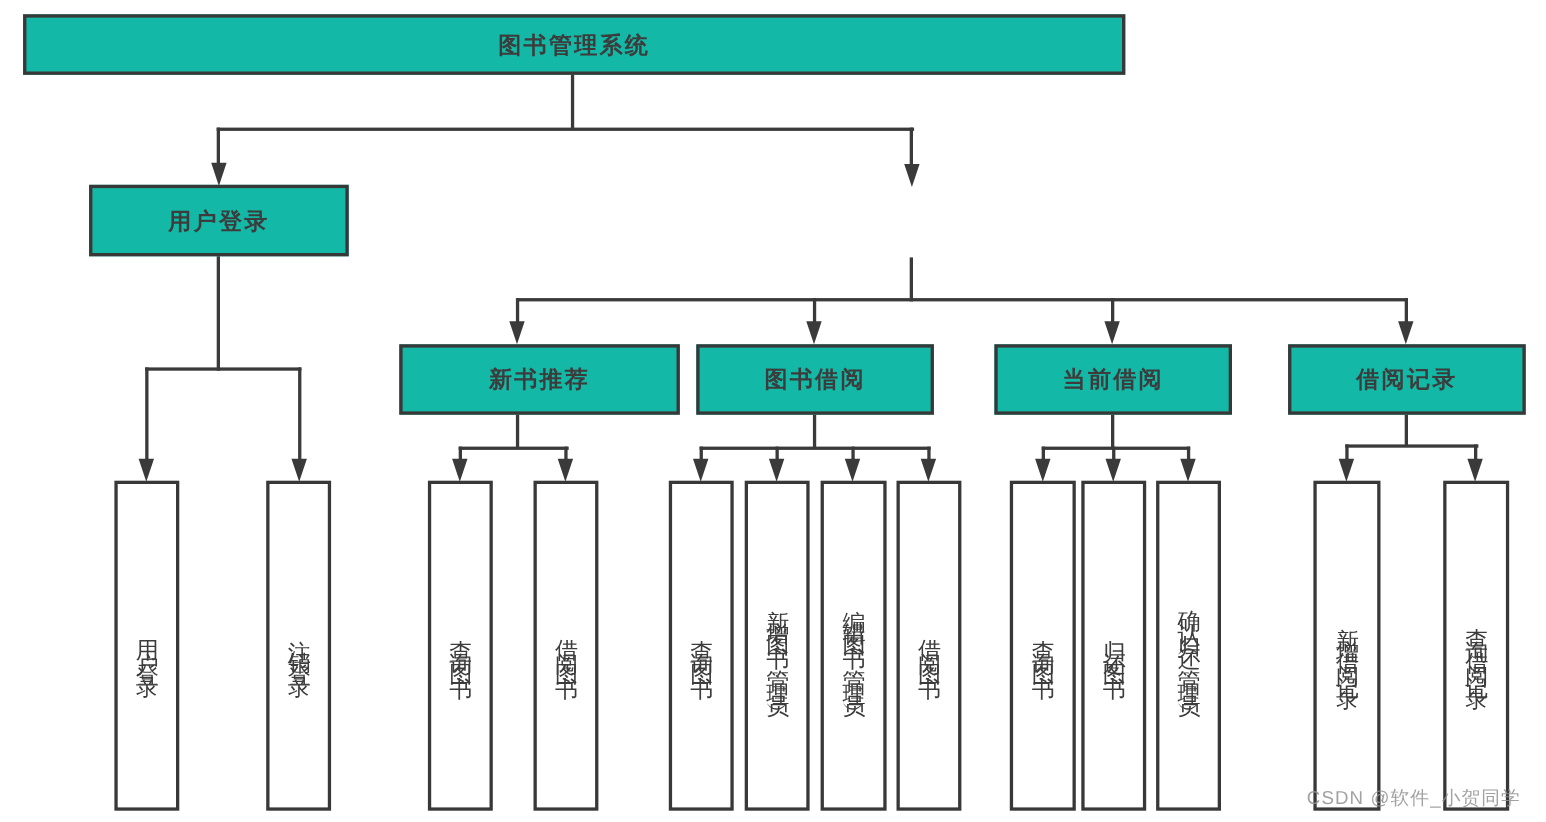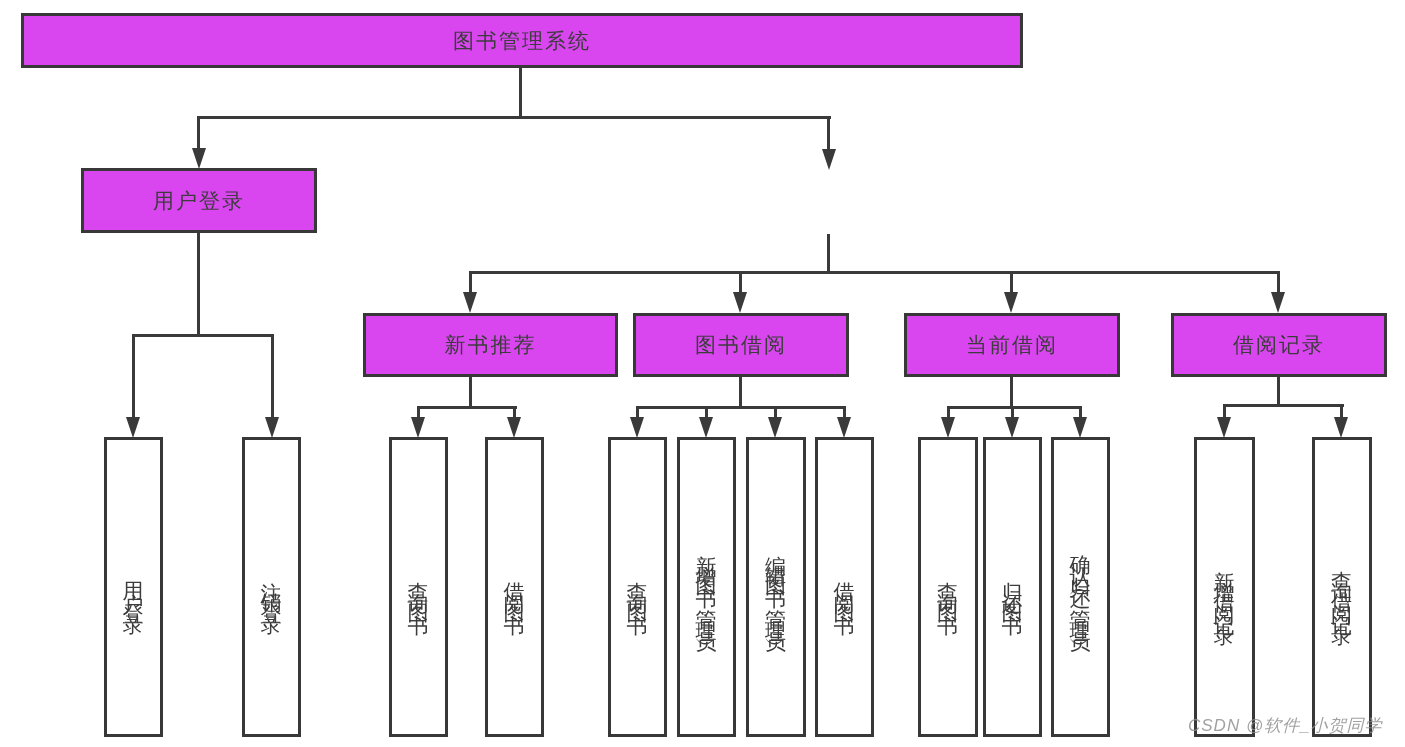--- a/index.html
+++ b/index.html
@@ -7,28 +7,29 @@
     position:relative;
     width:1405px;height:747px;
     background:#ffffff;
     font-family:"Liberation Sans","DejaVu Sans",sans-serif;
     overflow:hidden;
   }
   .node{
     position:absolute;
     box-sizing:border-box;
     border:3px solid #383838;
-    background:#d946ef;
+    background:#14b8a6;
     display:flex;
     align-items:center;
     justify-content:center;
     color:#3c3c3c;
     font-size:21px;
     letter-spacing:2px;
     white-space:nowrap;
+    font-weight:bold;
   }
   .vnode{
     position:absolute;
     box-sizing:border-box;
     border:3px solid #383838;
     background:#ffffff;
     display:flex;
     align-items:center;
     justify-content:center;
     color:#3c3c3c;
@@ -48,21 +49,20 @@
     border-top:21px solid #3a3a3a;
   }
   .watermark{
     position:absolute;
     left:1188px;top:714px;
     font-size:17px;
     color:rgba(145,145,145,0.85);
     letter-spacing:1px;
     z-index:5;
     white-space:nowrap;
-    font-style:italic;
   }
 </style>
 </head>
 <body>
 
 <div id="stage">
 
   <div class="node" style="left:21px;top:13px;width:1002px;height:55px;">图书管理系统</div>
 
   <div class="node" style="left:81px;top:168px;width:236px;height:65px;">用户登录</div>

